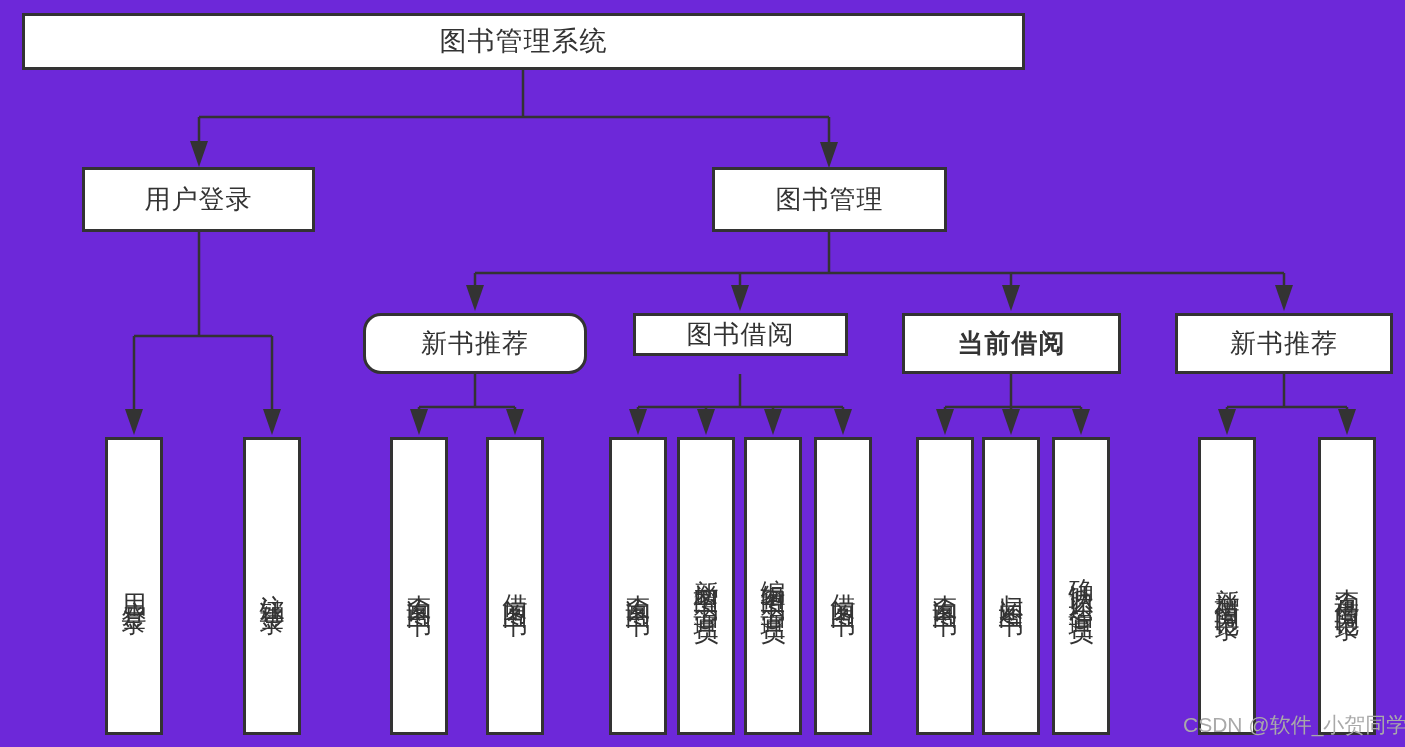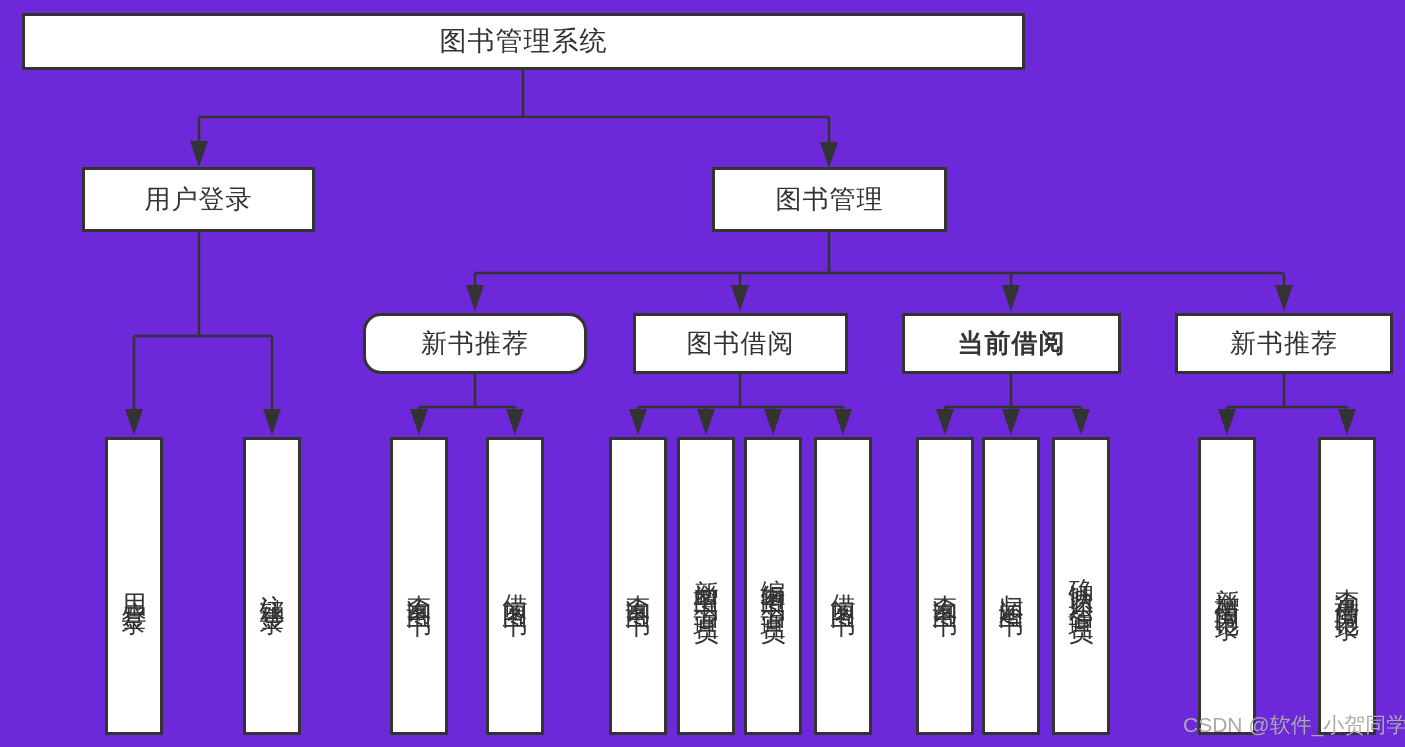--- a/index.html
+++ b/index.html
@@ -122,21 +122,21 @@
       <polygon points="1338,409 1356,409 1347,435"></polygon>
     </g>
   </svg>
 
   <div class="node h-root" style="left:22px; top:13px; width:1003px; height:57px;">图书管理系统</div>
 
   <div class="node h" style="left:82px; top:167px; width:233px; height:65px;">用户登录</div>
   <div class="node h" style="left:712px; top:167px; width:235px; height:65px;">图书管理</div>
 
   <div class="node h" style="left:363px; top:313px; width:224px; height:61px;border-radius:18px;">新书推荐</div>
-  <div class="node h" style="left:633px; top:313px; width:215px; height:61px;">图书借阅</div>
+  <div class="node h" style="left:633px; top:313px; width:215px; height:43px;">图书借阅</div>
   <div class="node h" style="left:902px; top:313px; width:219px; height:61px;font-weight:bold;">当前借阅</div>
   <div class="node h" style="left:1175px; top:313px; width:218px; height:61px;">新书推荐</div>
 
   <div class="node v" style="left:105px; top:437px; width:58px; height:298px;">用户登录</div>
   <div class="node v" style="left:243px; top:437px; width:58px; height:298px;">注销登录</div>
 
   <div class="node v" style="left:390px; top:437px; width:58px; height:298px;">查询图书</div>
   <div class="node v" style="left:486px; top:437px; width:58px; height:298px;">借阅图书</div>
 
   <div class="node v" style="left:609px; top:437px; width:58px; height:298px;">查询图书</div>

